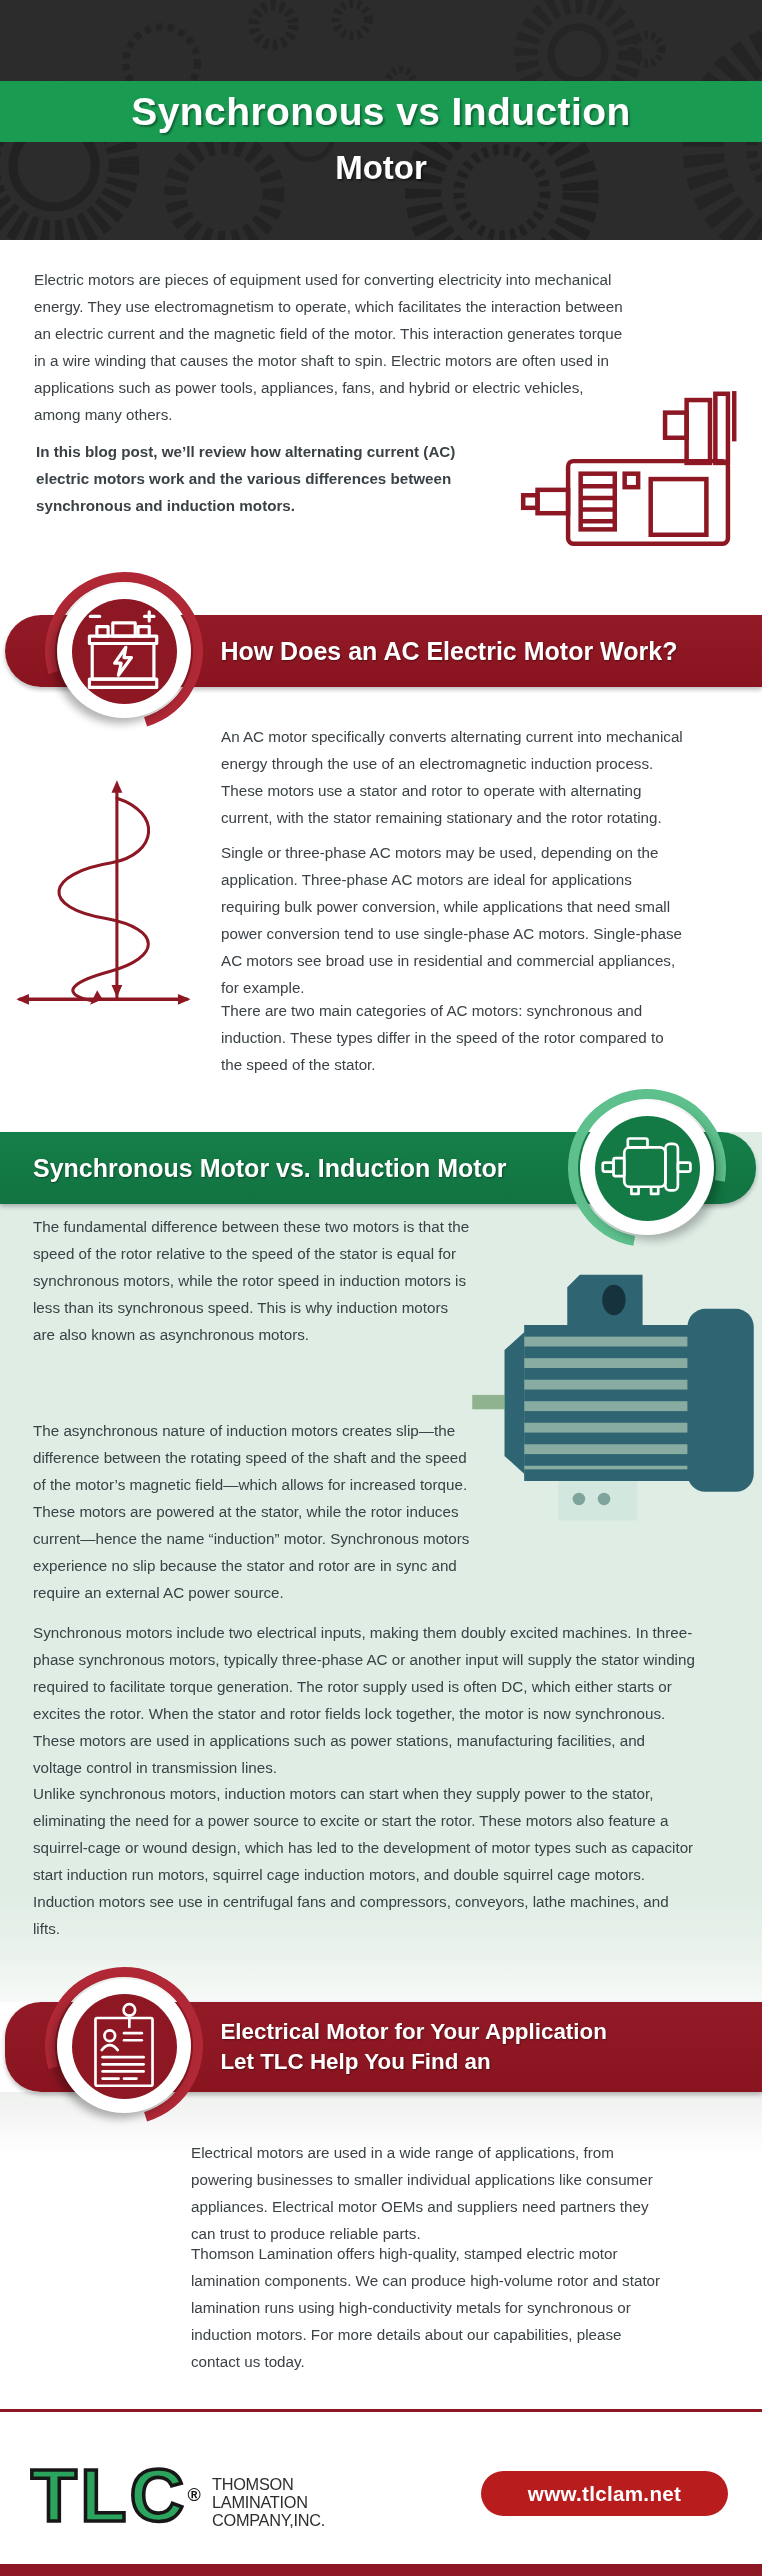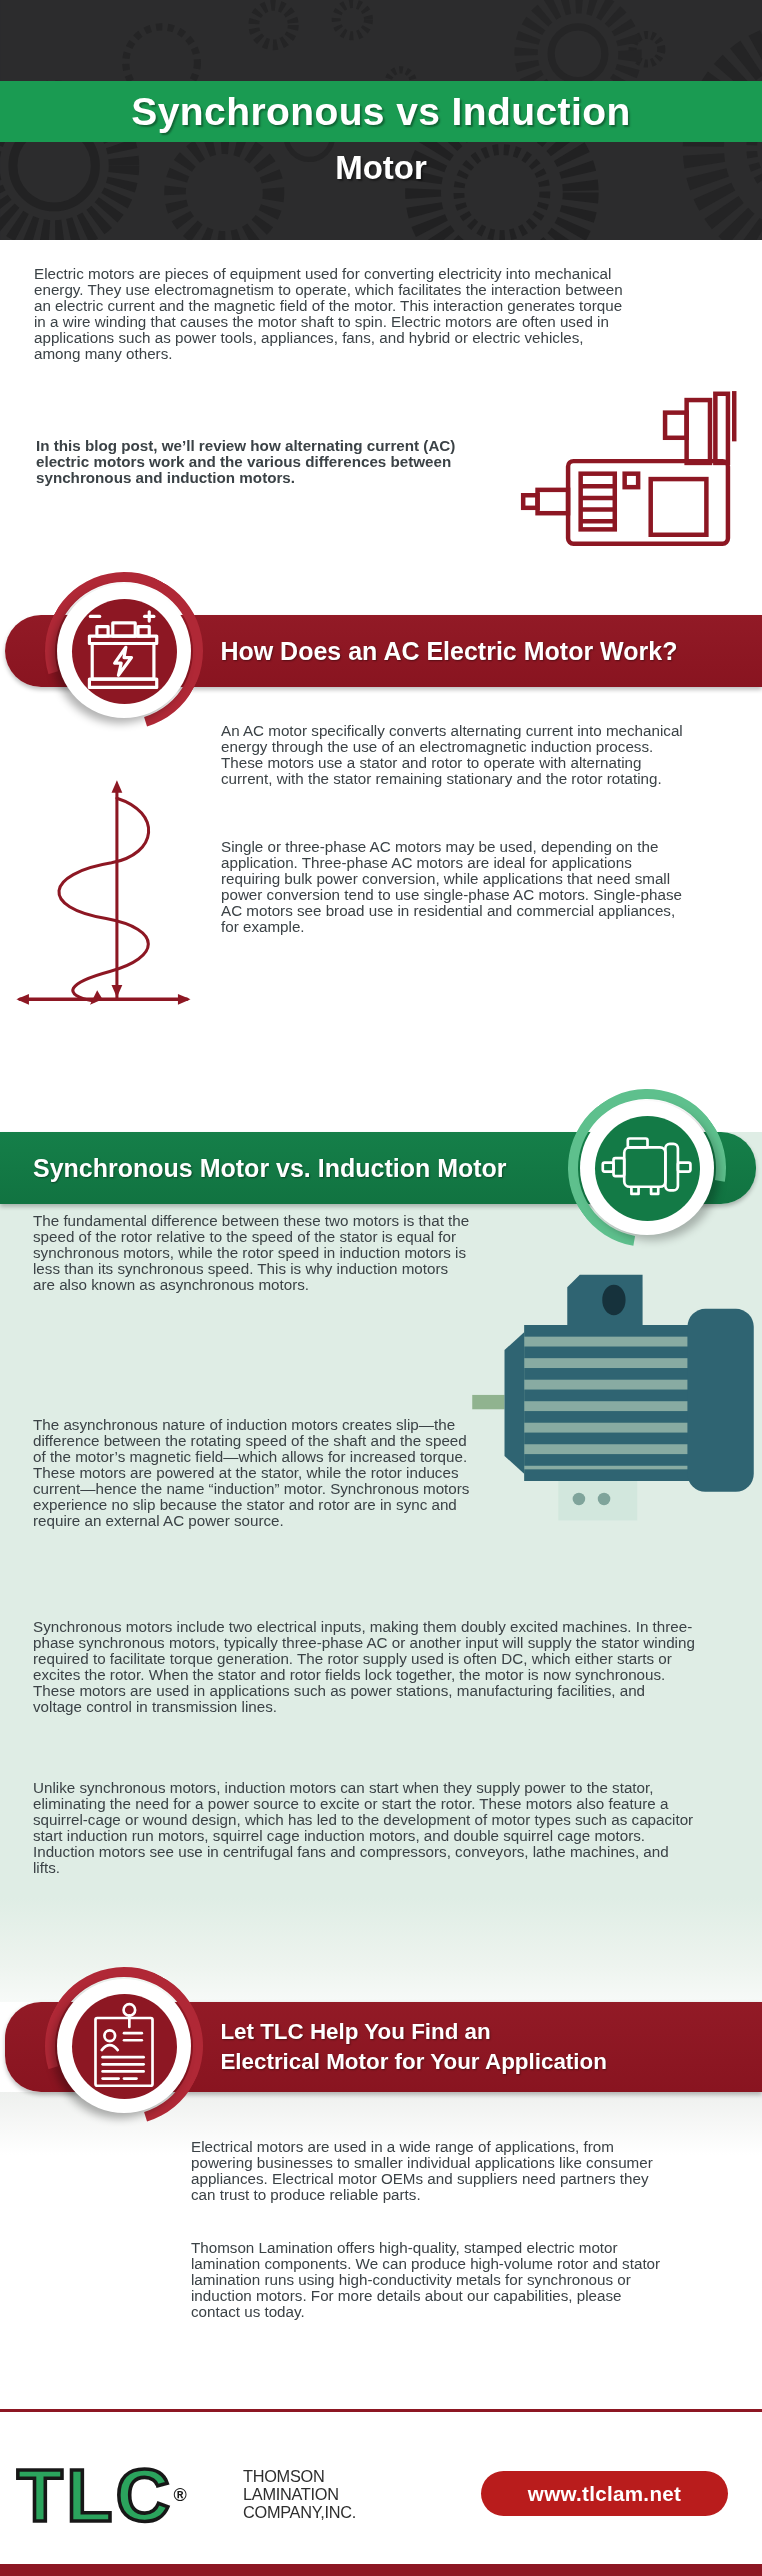--- a/index.html
+++ b/index.html
@@ -25,21 +25,21 @@
   .hero-title{
     color:#ffffff;font-size:39px;font-weight:bold;letter-spacing:0.4px;
     text-shadow:1.8px 1.8px 1.8px rgba(0,0,0,.35);white-space:nowrap;
   }
   .hero-sub{
     position:absolute;left:0;top:149px;width:762px;text-align:center;
     color:#ffffff;font-size:33px;font-weight:bold;text-shadow:1.8px 1.8px 1.8px rgba(0,0,0,.4);
   }
 
   
-  .para{font-size:15.2px;line-height:16px;color:#3b4246;}
+  .para{font-size:15.2px;line-height:27px;color:#3b4246;}
 
   
   .band{height:72px;background:linear-gradient(#921a26,#891420);z-index:3;
         display:flex;align-items:center;box-shadow:0 2.7px 4.5px rgba(0,0,0,.25);}
   .band-title{color:#ffffff;font-weight:bold;text-shadow:0.9px 0.9px 1.8px rgba(0,0,0,.4);}
 
   .badge{z-index:4;border-radius:50%;}
   .badge .arc{
     position:absolute;inset:0;border-radius:50%;
     border:10px solid transparent;
@@ -151,20 +151,21 @@
             <rect x="11" y="76" width="72" height="9"></rect>
             <polygon points="50,42 38,59 45,59 42,72 56,53 48,53"></polygon>
           </g>
         </svg>
       </div>
     </div>
   </div>
 
   <div class="abs para" style="left:221px;top:723px;width:462px;">An AC motor specifically converts alternating current into mechanical energy through the use of an electromagnetic induction process. These motors use a stator and rotor to operate with alternating current, with the stator remaining stationary and the rotor rotating.</div>
   <div class="abs para" style="left:221px;top:839px;width:462px;">Single or three-phase AC motors may be used, depending on the application. Three-phase AC motors are ideal for applications requiring bulk power conversion, while applications that need small power conversion tend to use single-phase AC motors. Single-phase AC motors see broad use in residential and commercial appliances, for example.</div>
+  <div class="abs para" style="left:221px;top:997px;width:462px;">There are two main categories of AC motors: synchronous and induction. These types differ in the speed of the rotor compared to the speed of the stator.</div>
 
   <svg class="abs" style="left:10.8px;top:773px;" width="184" height="247" viewBox="0 0 205 275">
     <g fill="none" stroke="#8d1723" stroke-width="3.4" stroke-linecap="round">
       <line x1="118" y1="18" x2="118" y2="250"></line>
       <path d="M118,28 C168,44 164,90 112,100 C38,112 32,150 106,162 C170,174 166,206 110,221 C62,234 56,247 92,254"></path>
       <line x1="10" y1="252" x2="196" y2="252" stroke-width="4"></line>
     </g>
     <g fill="#8d1723" stroke="none">
       <polygon points="118,8 112,22 124,22"></polygon>
       <polygon points="118,250 112,236 124,236"></polygon>
@@ -222,22 +223,22 @@
     <polygon points="106,16 120,2 190,2 190,58 106,58" fill="#2f6472"></polygon>
     <ellipse cx="158" cy="30" rx="13" ry="17" fill="#16323c"></ellipse>
     <rect x="240" y="40" width="74" height="204" rx="20" fill="#2f6472"></rect>
     <rect x="96" y="232" width="88" height="44" fill="#d2e7dd"></rect>
     <circle cx="119" cy="252" r="7" fill="#7fa49b"></circle>
     <circle cx="147" cy="252" r="7" fill="#7fa49b"></circle>
   </svg>
 
   <div class="abs band" style="left:5.4px;top:2002px;width:757px;height:90px;border-radius:36px 0 0 36px;">
     <div style="margin-left:215px;">
+      <div class="band-title" style="font-size:22.4px;line-height:30.5px;">Electrical Motor for Your Application</div>
       <div class="band-title" style="font-size:22.4px;line-height:30.5px;">Let TLC Help You Find an</div>
-      <div class="band-title" style="font-size:22.4px;line-height:30.5px;">Electrical Motor for Your Application</div>
     </div>
   </div>
   <div class="abs badge" style="left:45px;top:1967px;width:158px;height:158px;">
     <div class="arc" style="border-color:#b02836 #b02836 transparent #b02836;transform:rotate(28deg);"></div>
     <div class="ringwrap">
       <div class="disc" style="background:#8d1723;">
         <svg width="82" height="93" viewBox="0 0 92 104">
           <g fill="none" stroke="#ffffff" stroke-width="3" stroke-linecap="round" stroke-linejoin="round">
             <rect x="14" y="20" width="64" height="76" rx="2"></rect>
             <circle cx="52" cy="11" r="6.5"></circle>
@@ -255,21 +256,21 @@
         </svg>
       </div>
     </div>
   </div>
 
   <div class="abs para" style="left:191px;top:2139px;width:473px;">Electrical motors are used in a wide range of applications, from powering businesses to smaller individual applications like consumer appliances. Electrical motor OEMs and suppliers need partners they can trust to produce reliable parts.</div>
   <div class="abs para" style="left:191px;top:2240px;width:473px;">Thomson Lamination offers high-quality, stamped electric motor lamination components. We can produce high-volume rotor and stator lamination runs using high-conductivity metals for synchronous or induction motors. For more details about our capabilities, please contact us today.</div>
 
   <div class="abs rule"></div>
 
-  <div class="abs" style="left:17px;top:2460px;display:flex;align-items:center;z-index:3;gap:45px;">
+  <div class="abs" style="left:31px;top:2460px;display:flex;align-items:flex-end;z-index:3;">
     <div class="logo-letters"><span>TLC</span><span class="logo-reg">®</span></div>
     <div class="logo-company" style="margin-left:7.2px;">
       <div>THOMSON</div>
       <div>LAMINATION</div>
       <div>COMPANY,INC.</div>
     </div>
   </div>
 
   <a class="abs site-pill" href="#">www.tlclam.net</a>
 

